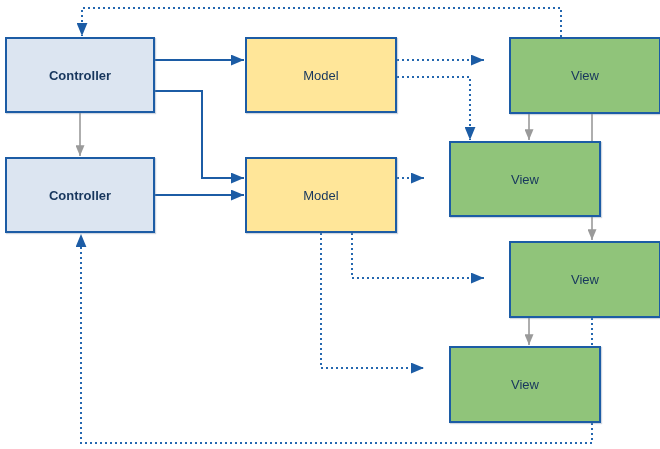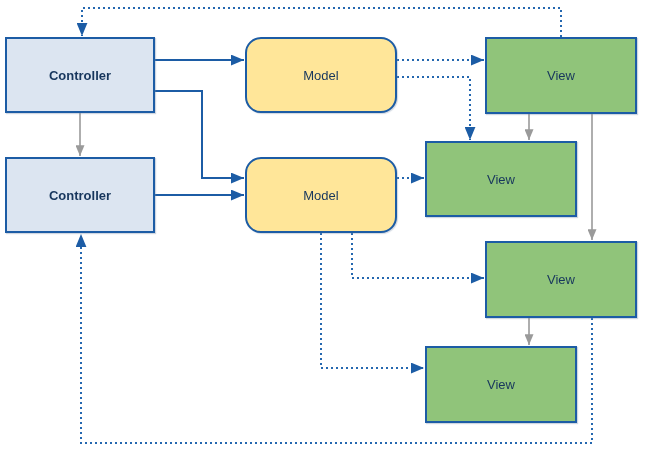--- a/index.html
+++ b/index.html
@@ -51,22 +51,22 @@
     position: absolute;
     border: 2px solid var(--border);
     display: flex;
     align-items: center;
     justify-content: center;
     font-size: 13px;
     color: var(--text);
     box-shadow: 1px 1px 1px rgba(120,140,170,0.35);
   }
   .node.controller { background: var(--controller-fill); font-weight: bold; }
-  .node.model      { background: var(--model-fill); border-radius: 16px; }
-  .node.view       { background: var(--view-fill); }
+  .node.model      { background: var(--model-fill); }
+  .node.view       { background: var(--view-fill); margin-left: 24px; }
 
   .n-controller-1 { left: 5px;   top: 37px;  width: 150px; height: 76px; }
   .n-controller-2 { left: 5px;   top: 157px; width: 150px; height: 76px; }
   .n-model-1      { left: 245px; top: 37px;  width: 152px; height: 76px; }
   .n-model-2      { left: 245px; top: 157px; width: 152px; height: 76px; }
   .n-view-1       { left: 485px; top: 37px;  width: 152px; height: 77px; }
   .n-view-2       { left: 425px; top: 141px; width: 152px; height: 76px; }
   .n-view-3       { left: 485px; top: 241px; width: 152px; height: 77px; }
   .n-view-4       { left: 425px; top: 346px; width: 152px; height: 77px; }
 </style>

